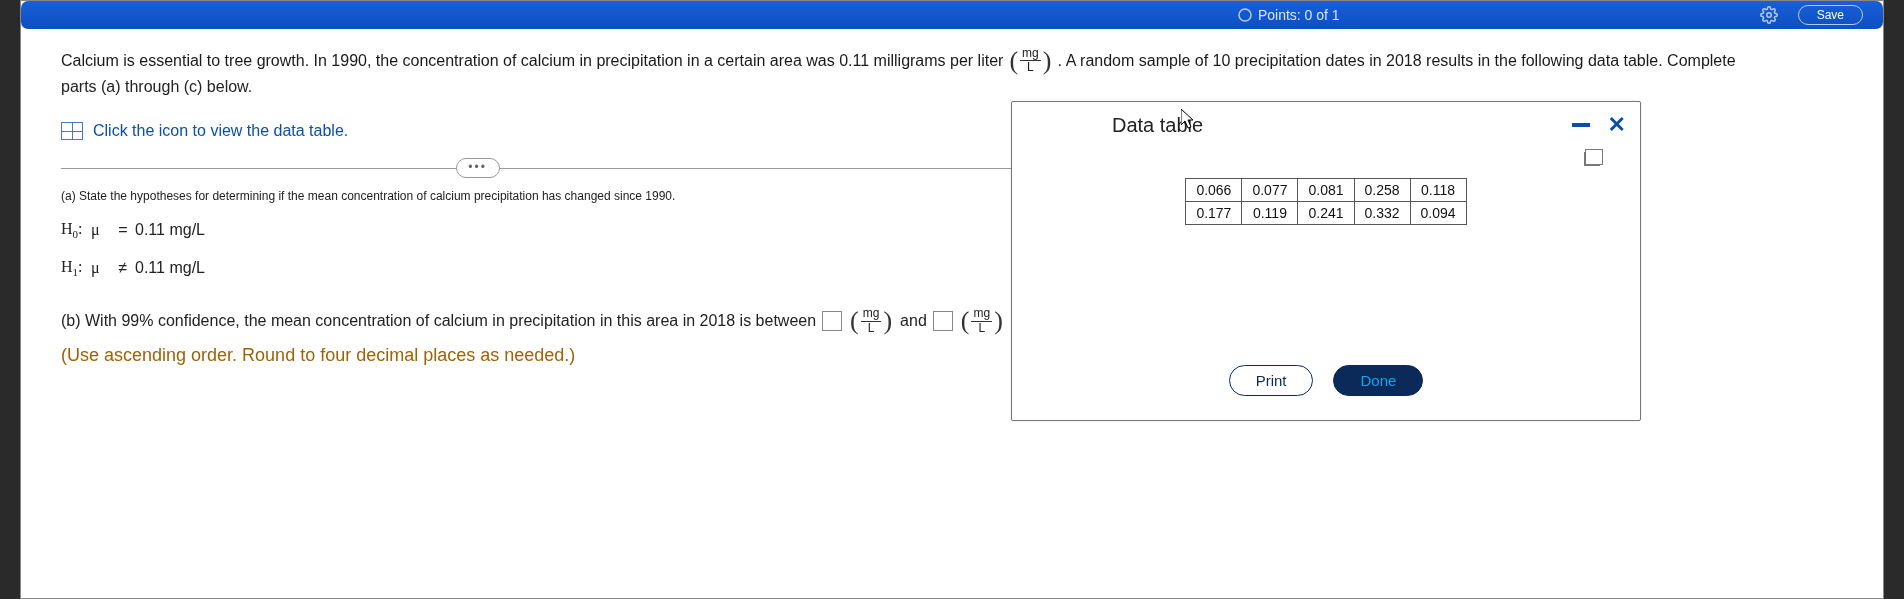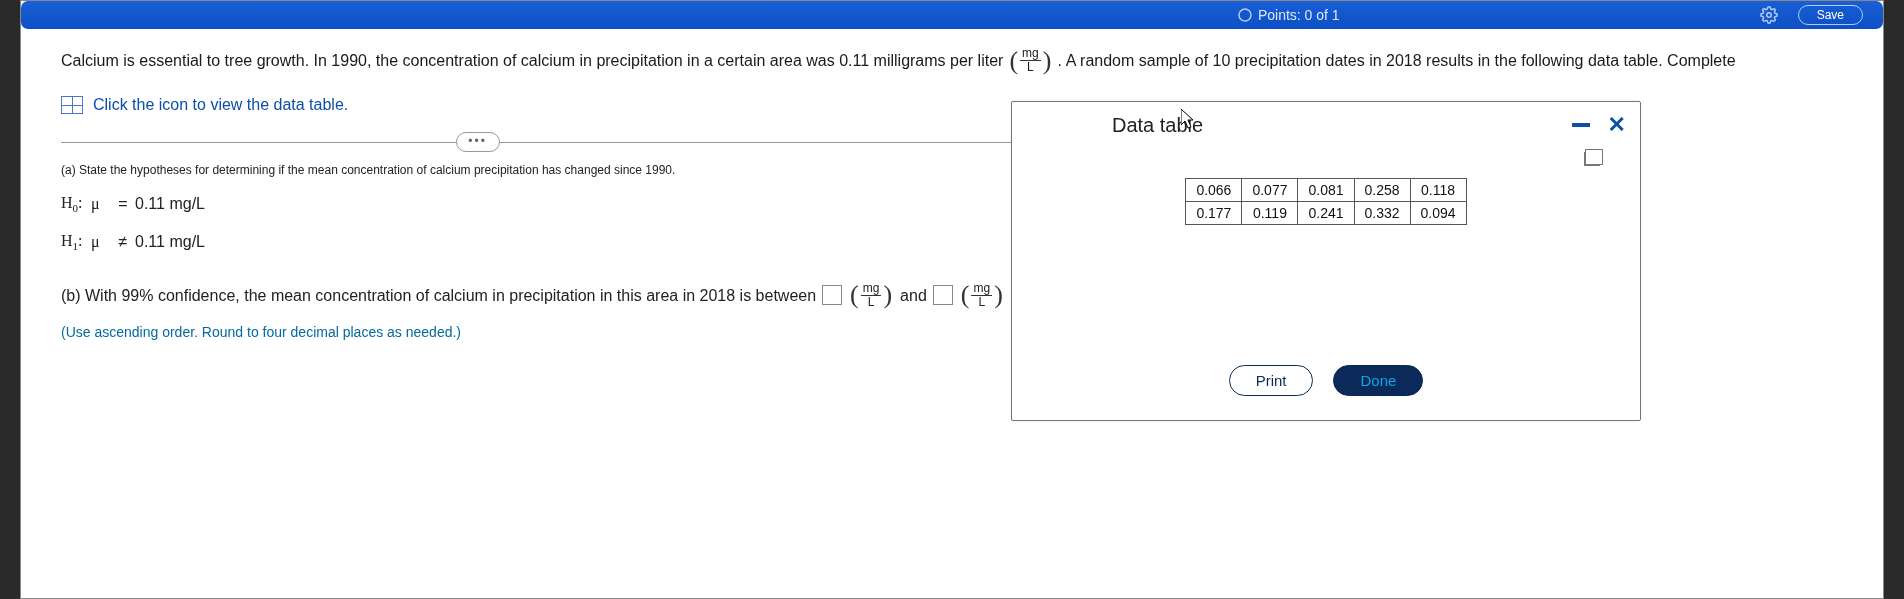--- a/index.html
+++ b/index.html
@@ -158,21 +158,21 @@
     color: #222;
   }
   .answer-box {
     display: inline-block;
     width: 20px;
     height: 20px;
     border: 1px solid #888;
     background: #fff;
     vertical-align: middle;
   }
-  .hint { margin-top: 12px; font-size: 14px; color: #0369a1; }
+  .hint { margin-top: 6px; font-size: 18px; color: #a16207; }
 
   
   .popup {
     position: absolute;
     left: 990px;
     top: 100px;
     width: 630px;
     height: 320px;
     background: #fff;
     border: 1px solid #777;
@@ -276,20 +276,21 @@
         <span class="paren-l">(</span>
         <span class="frac">
           <span class="num">mg</span>
           <span class="den">L</span>
         </span>
         <span class="paren-r">)</span>
       </span>
       <span>.</span>
       <span>A random sample of 10 precipitation dates in 2018 results in the following data table. Complete</span>
     </div>
+    <div>parts (a) through (c) below.</div>
 
     <div class="click-row">
       <span class="table-icon"></span>
       <span>Click the icon to view the data table.</span>
     </div>
 
     <div style="position:relative; width:55%;">
       <hr class="divider">
       <div class="ellipsis-pill">•••</div>
     </div>

